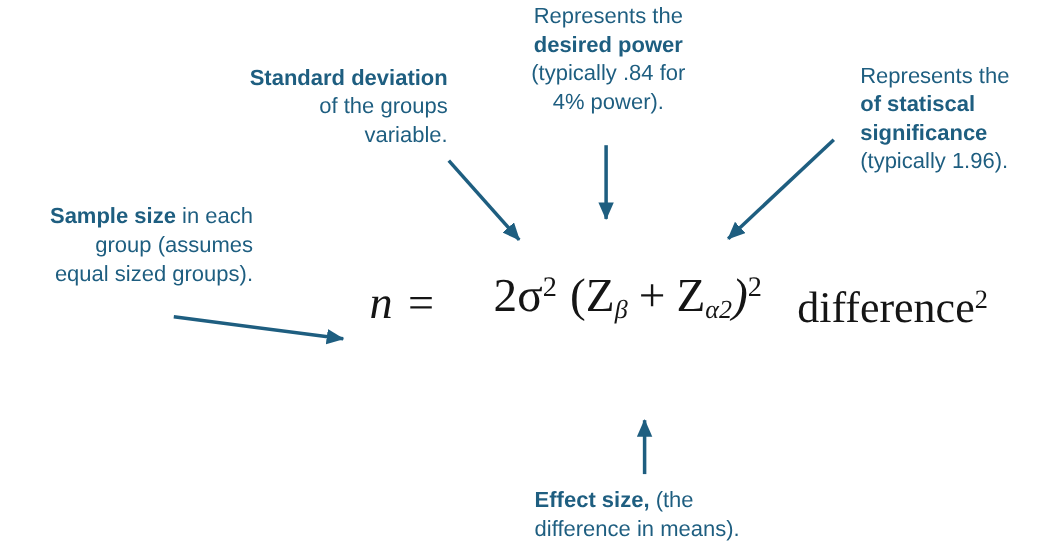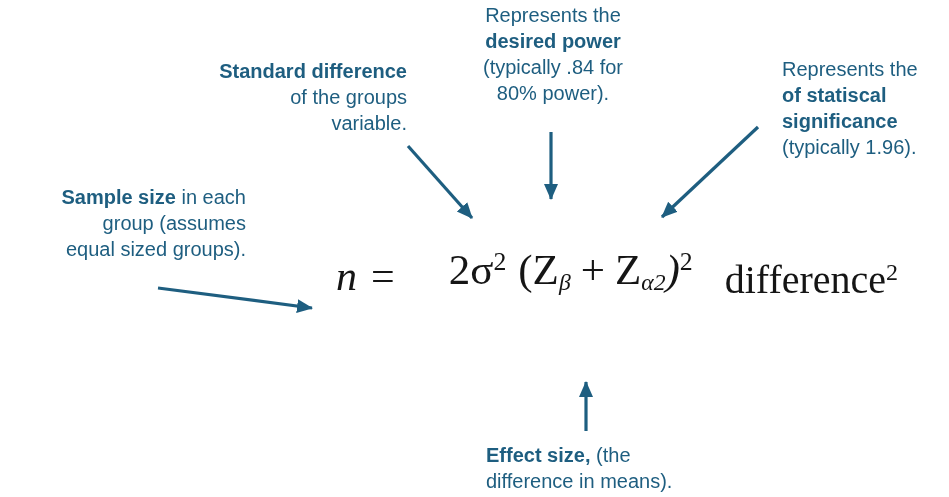--- a/index.html
+++ b/index.html
@@ -10,21 +10,21 @@
     background: #ffffff;
     overflow: hidden;
     font-family: "Liberation Sans", sans-serif;
     color: var(--accent, #1e5e80);
   }
   .ann { position: absolute; font-size: 20px; line-height: 26px; }
   .b { font-weight: 700; }
   .ann-power        { left: 452px; top: 2px;   width: 202px; text-align: center; }
   .ann-stddev       { left: 173px; top: 58px;  width: 234px; text-align: right; }
   .ann-significance { left: 782px; top: 56px;  width: 165px; text-align: left; }
-  .ann-sample       { left: 0px;   top: 184px; width: 230px; text-align: right; padding-left: 16px; }
+  .ann-sample       { left: 0px;   top: 184px; width: 230px; text-align: right; }
   .ann-effect       { left: 486px; top: 442px; width: 204px; text-align: left; }
 
   svg.arrows { position: absolute; left: 0; top: 0; pointer-events: none; }
 
   .formula {
     position: absolute; left: 336px; top: 246px;
     display: flex; align-items: center;
     font-family: "Liberation Serif", "DejaVu Serif", serif;
     color: var(--ink, #151515);
   }
@@ -56,25 +56,25 @@
     <line x1="551" y1="132" x2="551" y2="199" stroke="var(--accent, #1e5e80)" stroke-width="3.2" marker-end="url(#ah)"></line>
     <line x1="758" y1="127" x2="662" y2="217" stroke="var(--accent, #1e5e80)" stroke-width="3.2" marker-end="url(#ah)"></line>
     <line x1="158" y1="288" x2="312" y2="308" stroke="var(--accent, #1e5e80)" stroke-width="3.2" marker-end="url(#ah)"></line>
     <line x1="586" y1="431" x2="586" y2="382" stroke="var(--accent, #1e5e80)" stroke-width="3.2" marker-end="url(#ah)"></line>
   </svg>
 
   <div class="ann ann-power">
     <div>Represents the</div>
     <div class="b">desired power</div>
     <div>(typically .84 for</div>
-    <div>80% power).</div>
+    <div>4% power).</div>
   </div>
 
   <div class="ann ann-stddev">
-    <div class="b">Standard difference</div>
+    <div class="b">Standard deviation</div>
     <div>of the groups</div>
     <div>variable.</div>
   </div>
 
   <div class="ann ann-significance">
     <div>Represents the</div>
     <div class="b">of statiscal</div>
     <div class="b">significance</div>
     <div>(typically 1.96).</div>
   </div>

